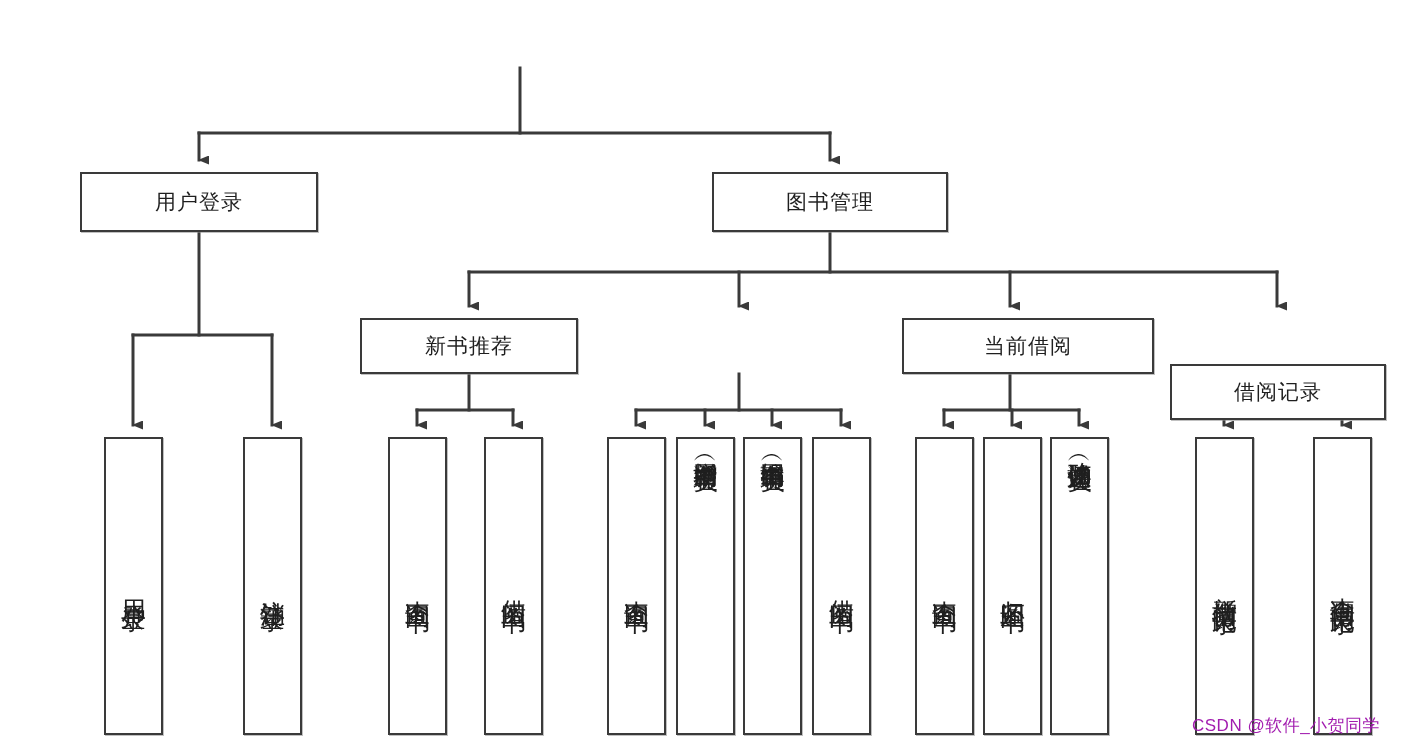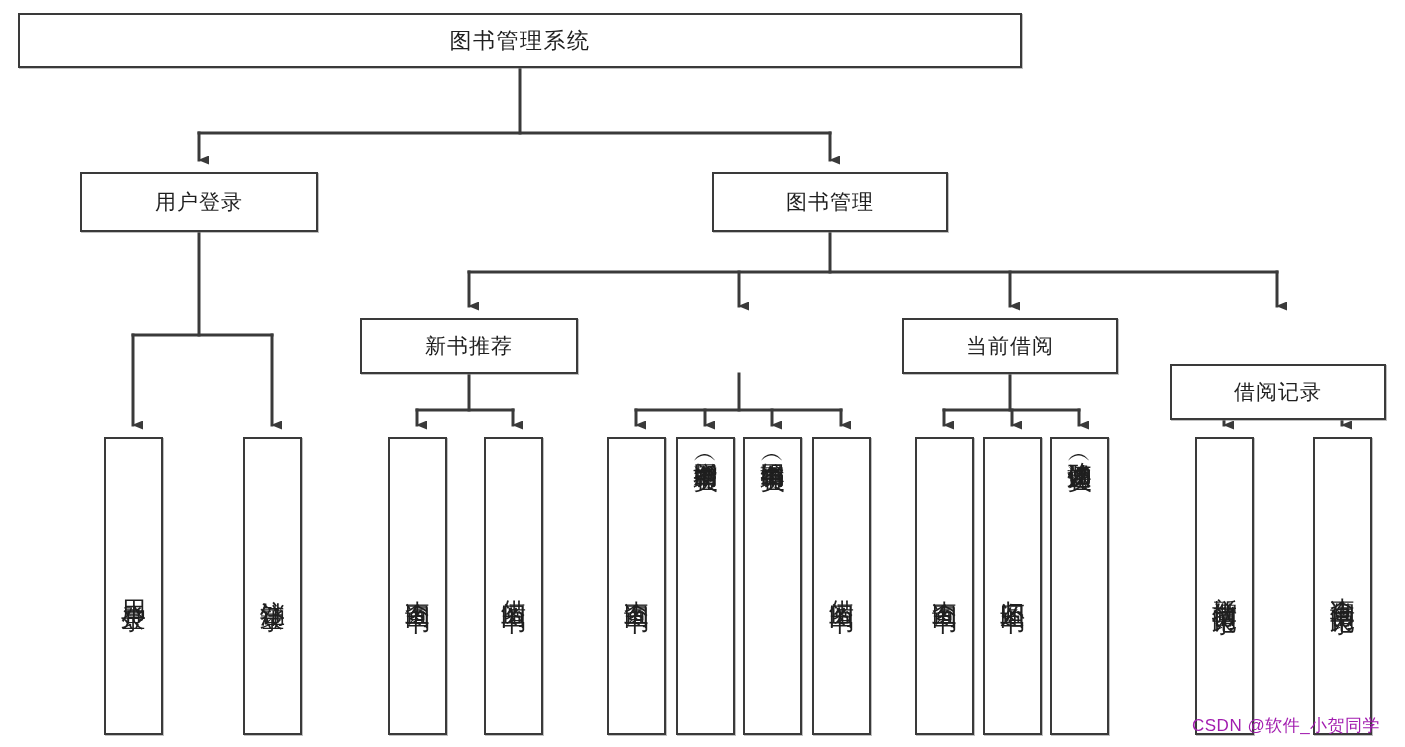--- a/index.html
+++ b/index.html
@@ -129,38 +129,35 @@
       <path d="M 1012 410 L 1012 425" marker-end="url(#arrowhead)"></path>
       <path d="M 1079 410 L 1079 425" marker-end="url(#arrowhead)"></path>
 
       <path d="M 1277 374 L 1277 410"></path>
       <path d="M 1224 410 L 1342 410"></path>
       <path d="M 1224 410 L 1224 425" marker-end="url(#arrowhead)"></path>
       <path d="M 1342 410 L 1342 425" marker-end="url(#arrowhead)"></path>
     </g>
   </svg>
 
-  <div class="node root horizontal" style="left:18px; top:13px; width:1004px; height:55px;">
-    <span class="node-label">图书管理系统</span>
-  </div>
 
   <div class="node horizontal" style="left:80px; top:172px; width:238px; height:60px;">
     <span class="node-label">用户登录</span>
   </div>
 
   <div class="node horizontal" style="left:360px; top:318px; width:218px; height:56px;">
     <span class="node-label">新书推荐</span>
   </div>
 
   <div class="node horizontal" style="left:712px; top:172px; width:236px; height:60px;">
     <span class="node-label">图书管理</span>
   </div>
 
 
-  <div class="node horizontal" style="left:902px; top:318px; width:216px; height:56px;">
+  <div class="node horizontal" style="left:902px; top:318px; width:252px; height:56px;">
     <span class="node-label">当前借阅</span>
   </div>
 
   <div class="node horizontal" style="left:1170px; top:318px; width:216px; height:56px;margin-top:46px;">
     <span class="node-label">借阅记录</span>
   </div>
 
   <div class="node vertical mid-text" style="left:104px; top:437px; width:59px; height:298px;">
     <span class="node-label">用户登录</span>
   </div>

